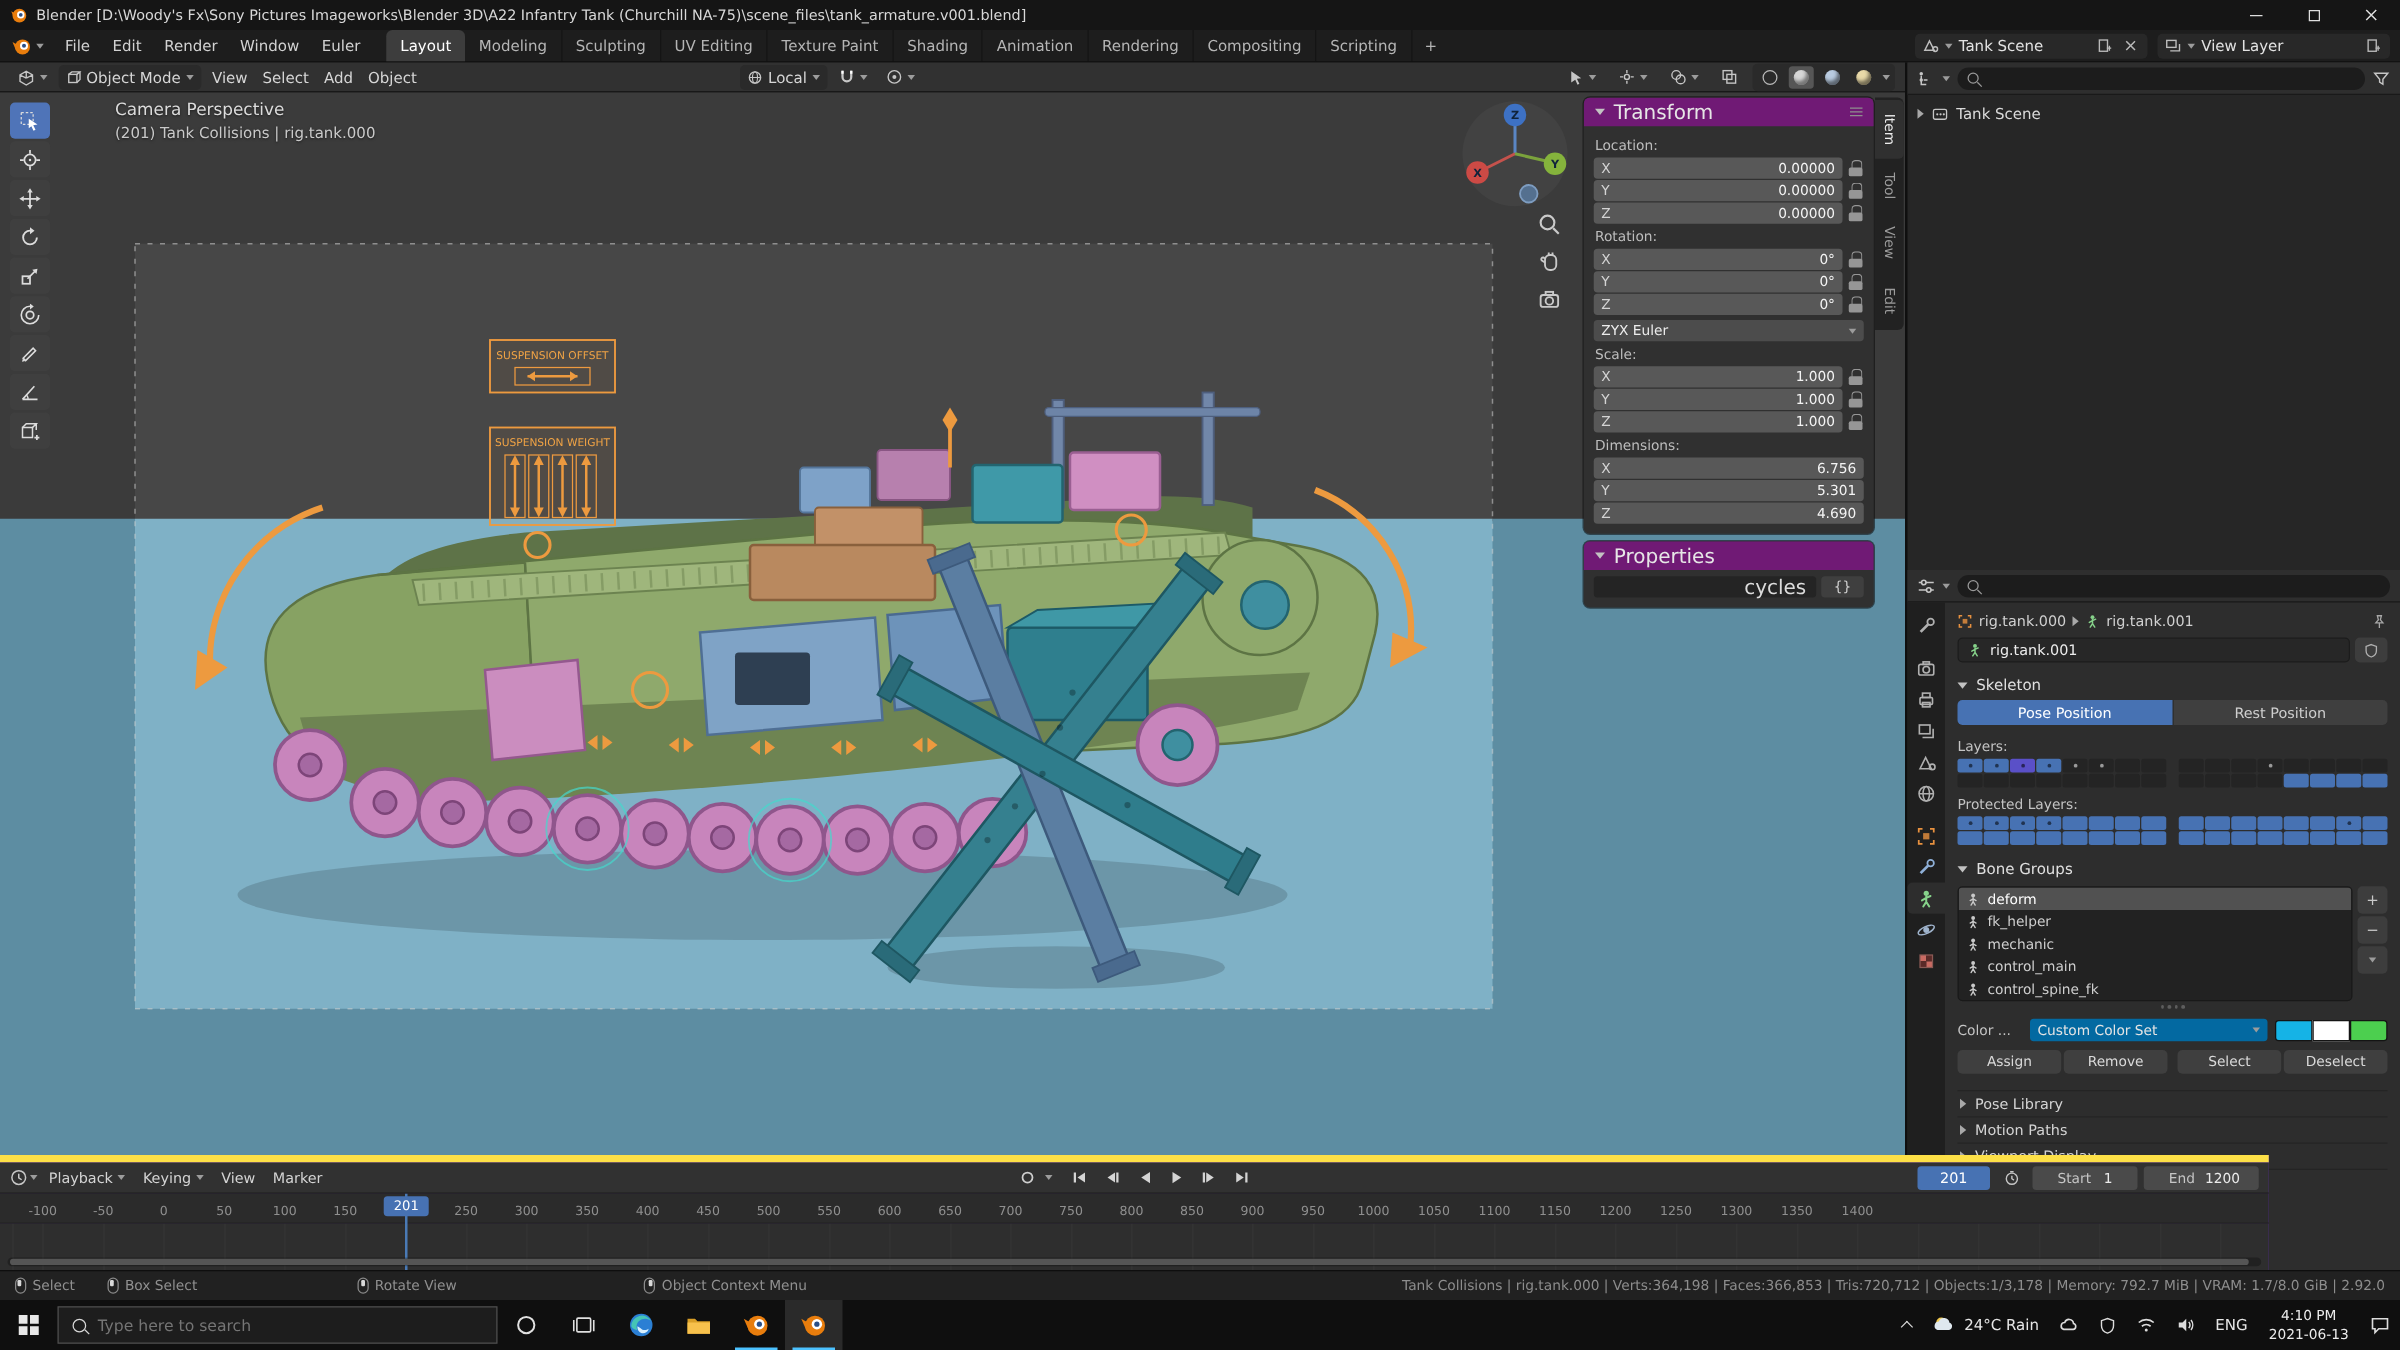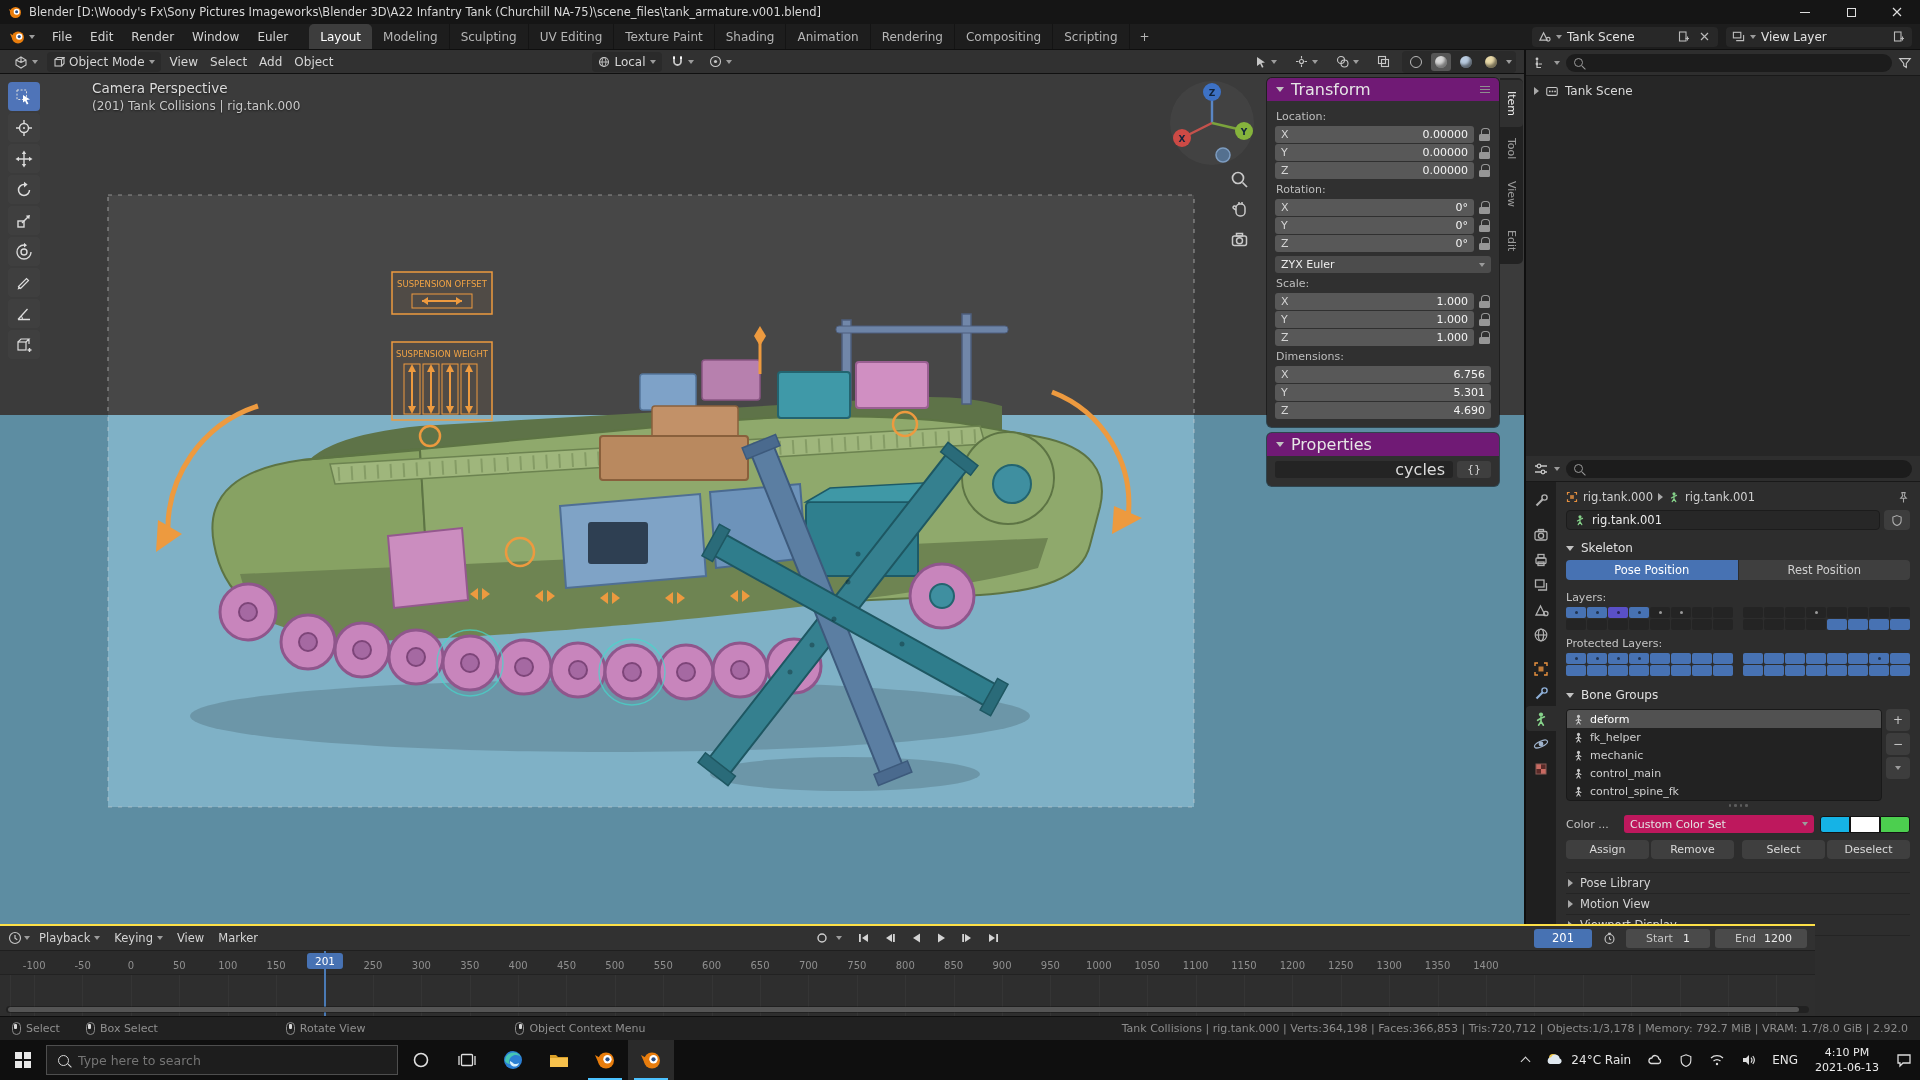--- a/index.html
+++ b/index.html
@@ -128,33 +128,33 @@
 .bg-row{display:flex;gap:4px;margin-top:3px}
 .bg-list{flex:1;background:#222;border:1px solid #191919;border-radius:4px;overflow:hidden}
 .bg-item{height:18px;display:flex;align-items:center;gap:6px;padding:0 6px;font-size:11px;color:#cfcfcf}
 .bg-item.selected{background:#515151;color:#fff}
 .bg-ops{width:24px;display:flex;flex-direction:column;gap:2px}
 .bg-op{width:24px;height:22px;background:#3d3d3d;border-radius:4px;display:flex;align-items:center;justify-content:center;color:#c8c8c8;font-size:12px}
 .list-grip{height:9px;display:flex;align-items:center;justify-content:center;gap:3px}
 .list-grip i{width:2.5px;height:2.5px;border-radius:50%;background:#5d5d5d}
 .color-row{display:flex;align-items:center;gap:6px;margin-top:5px}
 .color-label{width:52px;font-size:11px;color:#c4c4c4;white-space:nowrap}
-.color-dd{flex:1;height:18px;background:#be185d;border-radius:3px;display:flex;align-items:center;justify-content:space-between;padding:0 6px;font-size:11px;color:#e4e4e4}
+.color-dd{flex:1;height:18px;background:#0369a1;border-radius:3px;display:flex;align-items:center;justify-content:space-between;padding:0 6px;font-size:11px;color:#e4e4e4}
 .swatches{display:flex;width:90px;flex:none}
 .sw{flex:1;height:17px;border:1px solid #141414}
 .sw:first-child{border-radius:3px 0 0 3px}
 .sw:last-child{border-radius:0 3px 3px 0}
 .actions-row{display:flex;gap:8px;margin-top:7px}
 .action-pair{flex:1;display:flex;gap:2px}
 .act-btn{flex:1;height:19px;background:#3f3f3f;border-radius:4px;display:flex;align-items:center;justify-content:center;font-size:11px;color:#dadada}
 .collapsed-list{margin-top:13px;border-top:1px solid #242424}
 .col-row{height:21px;display:flex;align-items:center;gap:7px;font-size:11.5px;color:#d4d4d4;border-bottom:1px solid #242424;padding:0 2px}
 
 
-#timeline{left:0;top:924px;width:1815px;height:92px;background:#6d28d9;border-top:2px solid #fde047;display:flex;flex-direction:column}
+#timeline{left:0;top:924px;width:1815px;height:92px;background:#6d28d9;border-top:6px solid #fde047;display:flex;flex-direction:column}
 .tl-header{height:25px;background:#313131;display:flex;align-items:center;gap:2px;padding:0 8px;font-size:11.5px;color:#d4d4d4;border-bottom:1px solid #1f1f1f;position:relative;flex:none}
 .tl-menu{padding:0 7px;display:flex;align-items:center;gap:4px}
 .tl-menu .caret{display:none}
 .tl-menu.arrow .caret{display:inline-block}
 .transport{position:absolute;left:50%;transform:translateX(-50%);display:flex;align-items:center;gap:2px}
 .tp-btn{width:24px;height:19px;display:flex;align-items:center;justify-content:center;border-radius:3px}
 .tl-right{margin-left:auto;display:flex;align-items:center;gap:5px}
 .frame-field{width:58px;height:19px;background:#4772b3;border-radius:3px;display:flex;align-items:center;justify-content:center;color:#fff;font-size:11.5px}
 .range-field{height:19px;background:#4a4a4a;border-radius:3px;display:flex;align-items:center;justify-content:space-between;padding:0 20px;font-size:11px;color:#ebebeb}
 .range-field .rl{color:#c6c6c6;margin-right:8px}
@@ -1092,21 +1092,21 @@
         </div>
 
         <div class="collapsed-list">
 
         <div class="col-row">
             <span class="tri-r"></span>
             <span>Pose Library</span>
           </div>
             <div class="col-row">
             <span class="tri-r"></span>
-            <span>Motion View</span>
+            <span>Motion Paths</span>
           </div>
             <div class="col-row">
             <span class="tri-r"></span>
             <span>Viewport Display</span>
           </div>
           </div>
       </div>
     </div>
   </div>
 

